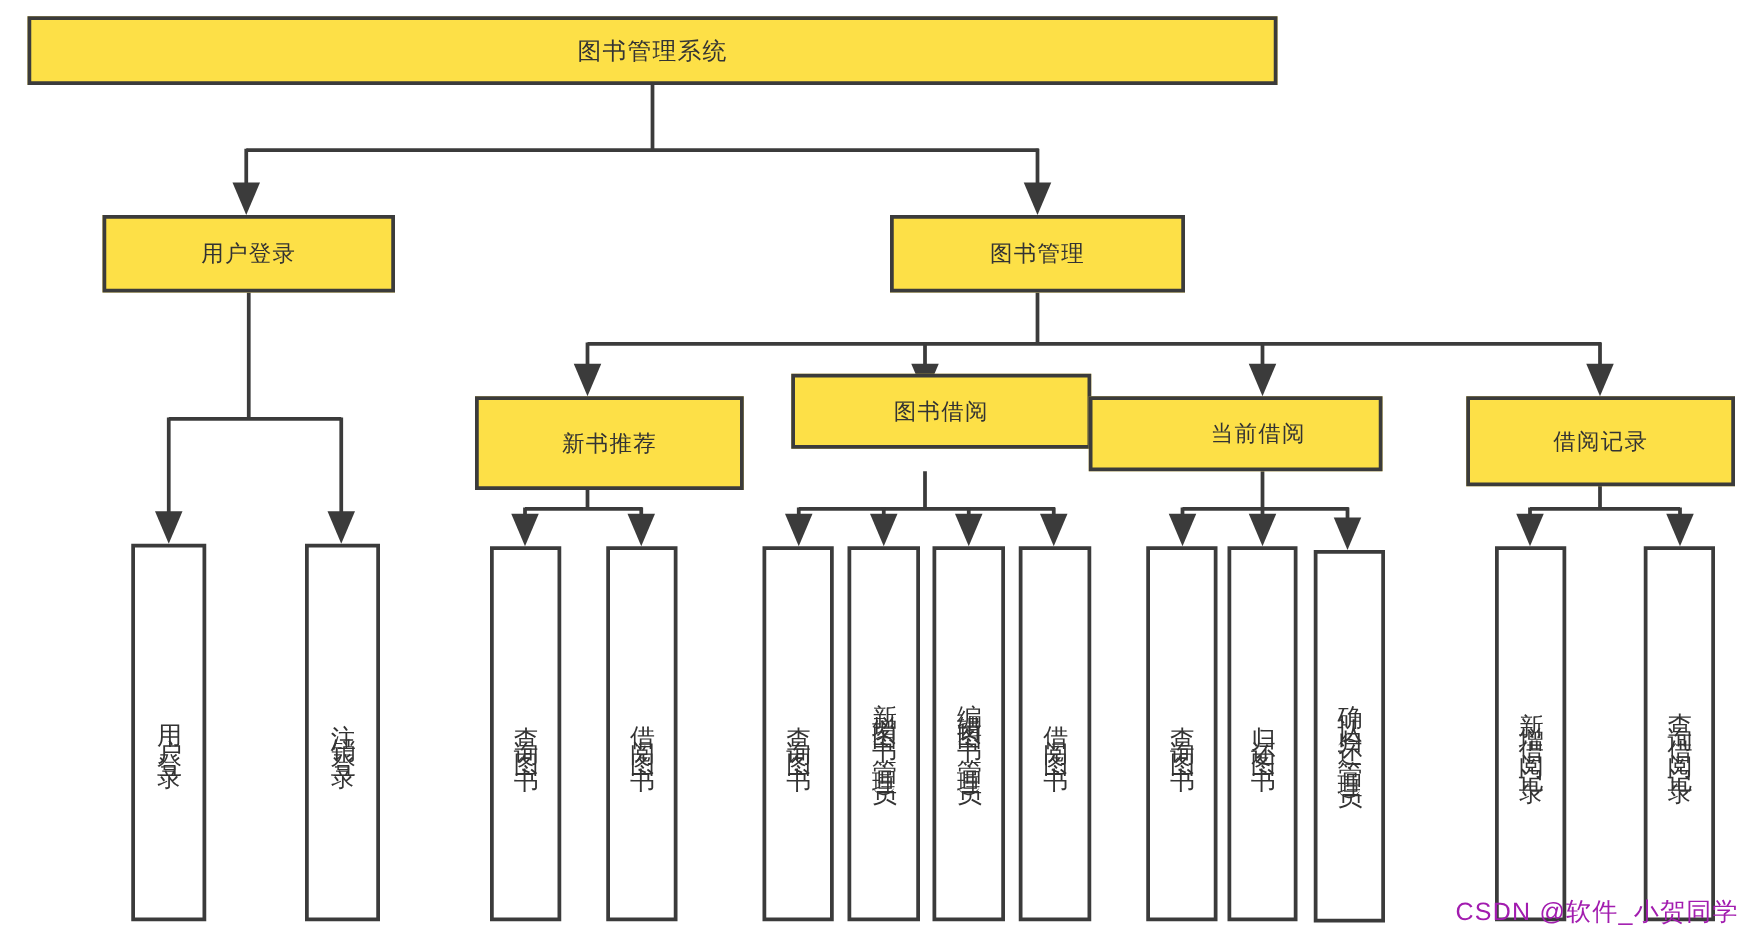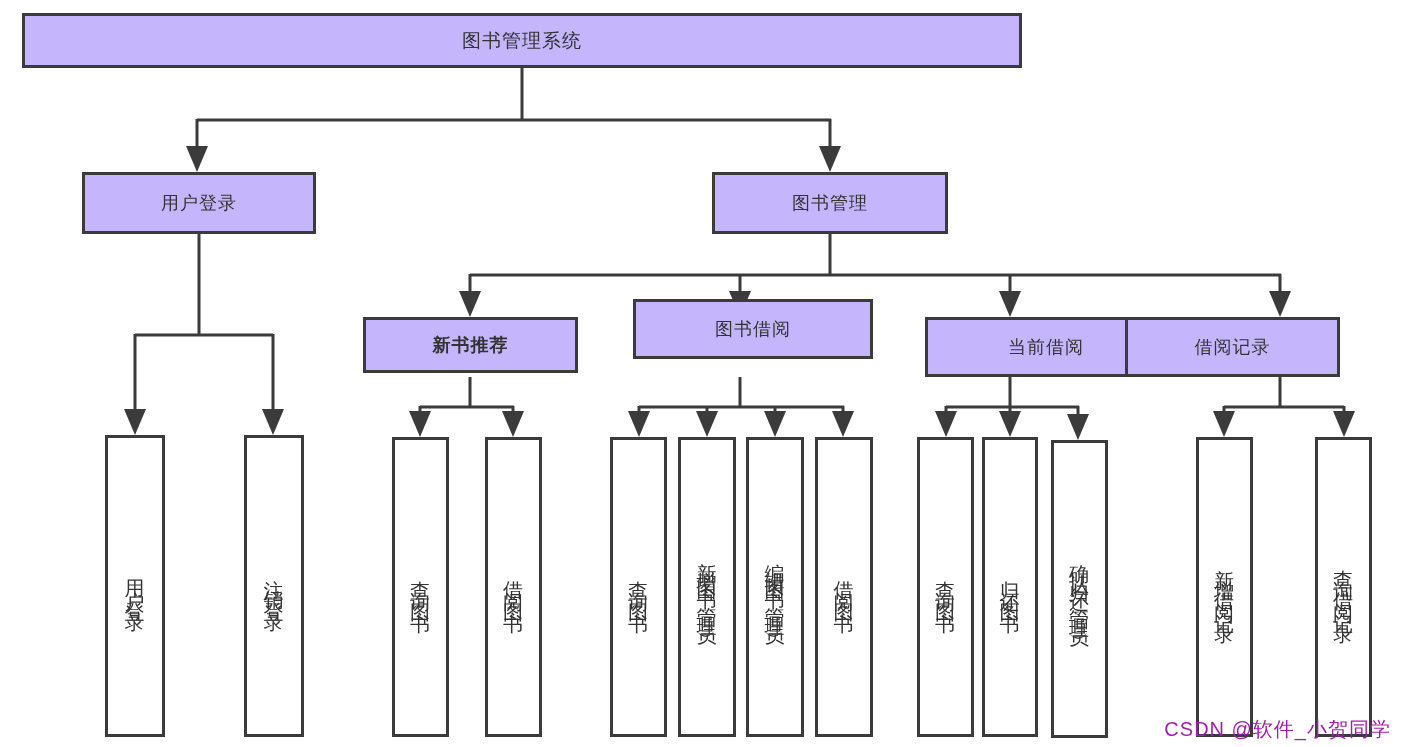--- a/index.html
+++ b/index.html
@@ -7,21 +7,21 @@
     position:relative;
     width:1405px;height:747px;
     background:#ffffff;
     font-family:"Liberation Sans","DejaVu Sans",sans-serif;
     overflow:hidden;
   }
   svg.wires{position:absolute;left:0;top:0;width:1405px;height:747px;}
   .box{
     position:absolute;
     box-sizing:border-box;
-    background:#c4b5fd;
+    background:#fde047;
     border:3px solid #3b3b3b;
     display:flex;align-items:center;justify-content:center;
     color:#333333;
     font-size:18px;
     letter-spacing:1px;
     white-space:nowrap;
   }
   .box.root{font-size:19px;}
   .vbox{
     position:absolute;
@@ -122,30 +122,30 @@
     <span>图书管理系统</span>
   </div>
 
   <div class="box" style="left:82px;top:172px;width:234px;height:62px;">
     <span>用户登录</span>
   </div>
   <div class="box" style="left:712px;top:172px;width:236px;height:62px;text-align:center;">
     <span>图书管理</span>
   </div>
 
-  <div class="box" style="left:363px;top:317px;width:215px;height:56px;font-weight:bold;">
+  <div class="box" style="left:380px;top:317px;width:215px;height:75px;">
     <span>新书推荐</span>
   </div>
   <div class="box" style="left:633px;top:299px;width:240px;height:60px;">
     <span>图书借阅</span>
   </div>
-  <div class="box" style="left:925px;top:317px;width:206px;height:60px;padding-left:36px;">
+  <div class="box" style="left:871px;top:317px;width:235px;height:60px;padding-left:36px;">
     <span>当前借阅</span>
   </div>
-  <div class="box" style="left:1125px;top:317px;width:215px;height:60px;">
+  <div class="box" style="left:1173px;top:317px;width:215px;height:72px;">
     <span>借阅记录</span>
   </div>
 
   <div class="vbox" style="left:105px;top:435px;width:60px;height:302px;">
     <span class="vtext">用户登录</span>
   </div>
   <div class="vbox" style="left:244px;top:435px;width:60px;height:302px;">
     <span class="vtext">注销登录</span>
   </div>
 

